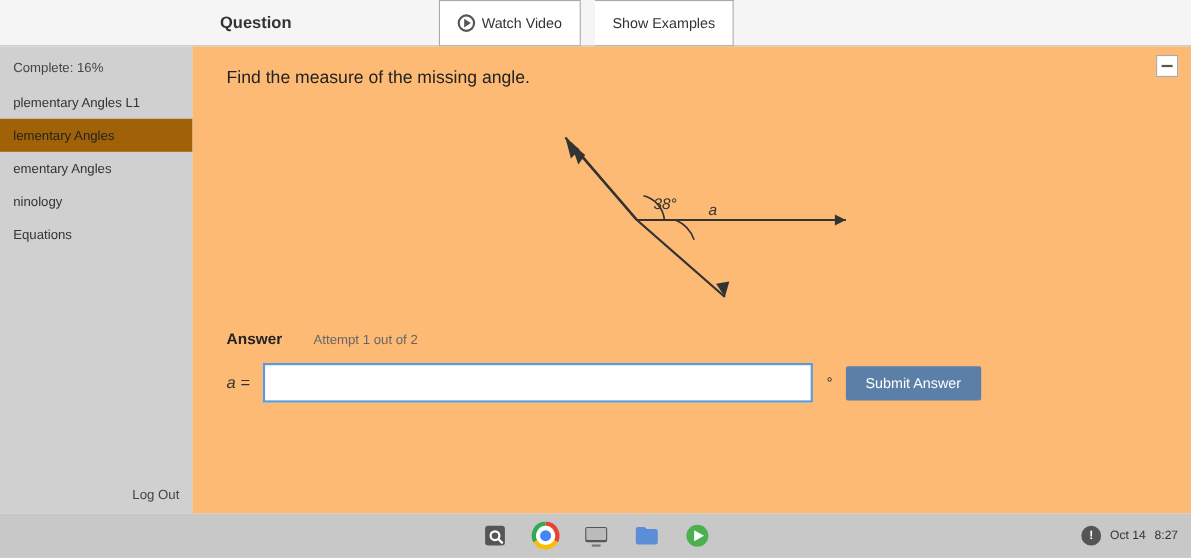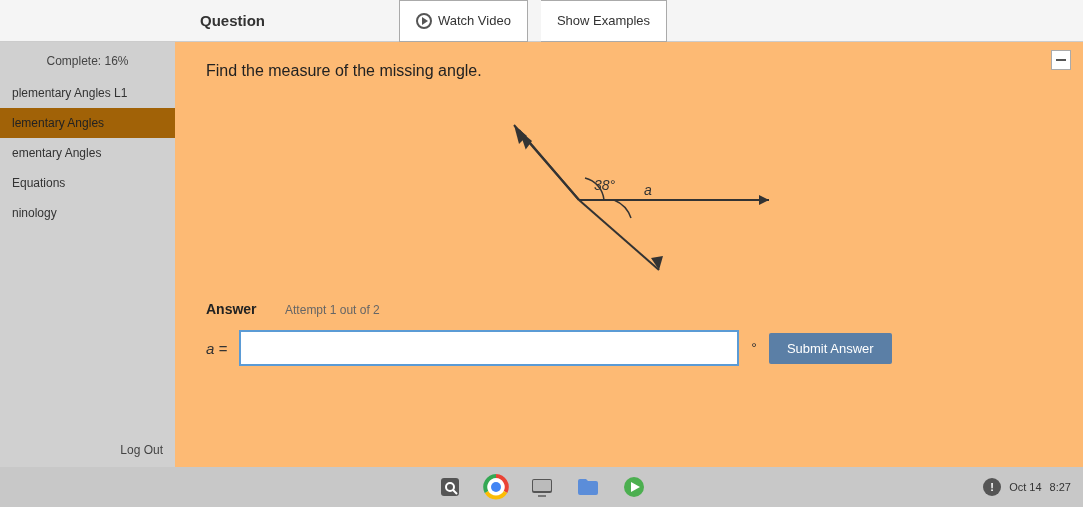--- a/index.html
+++ b/index.html
@@ -89,21 +89,21 @@
       background: #d0d0d0;
       display: flex;
       flex-direction: column;
       padding-top: 8px;
       flex-shrink: 0;
     }
     .sidebar-complete {
       font-size: 12px;
       color: #444;
       padding: 4px 12px 10px;
-      text-align: center;
+      text-align: left;
     }
     .sidebar-item {
       padding: 8px 12px;
       font-size: 12px;
       color: #333;
       cursor: pointer;
       white-space: nowrap;
       overflow: hidden;
       text-overflow: ellipsis;
     }
@@ -273,24 +273,24 @@
     <div class="sidebar-item">
       <span>plementary Angles L1</span>
     </div>
     <div class="sidebar-item active">
       <span>lementary Angles</span>
     </div>
     <div class="sidebar-item">
       <span>ementary Angles</span>
     </div>
     <div class="sidebar-item">
+      <span>ninology</span>
+    </div>
+    <div class="sidebar-item">
       <span>Equations</span>
-    </div>
-    <div class="sidebar-item">
-      <span>ninology</span>
     </div>
     <div class="sidebar-logout">Log Out</div>
   </div>
 
   <div class="content-area">
 
     <div class="minimize-icon">
       <svg width="12" height="12" viewBox="0 0 12 12">
         <rect x="1" y="5" width="10" height="2" fill="#555"></rect>
       </svg>

